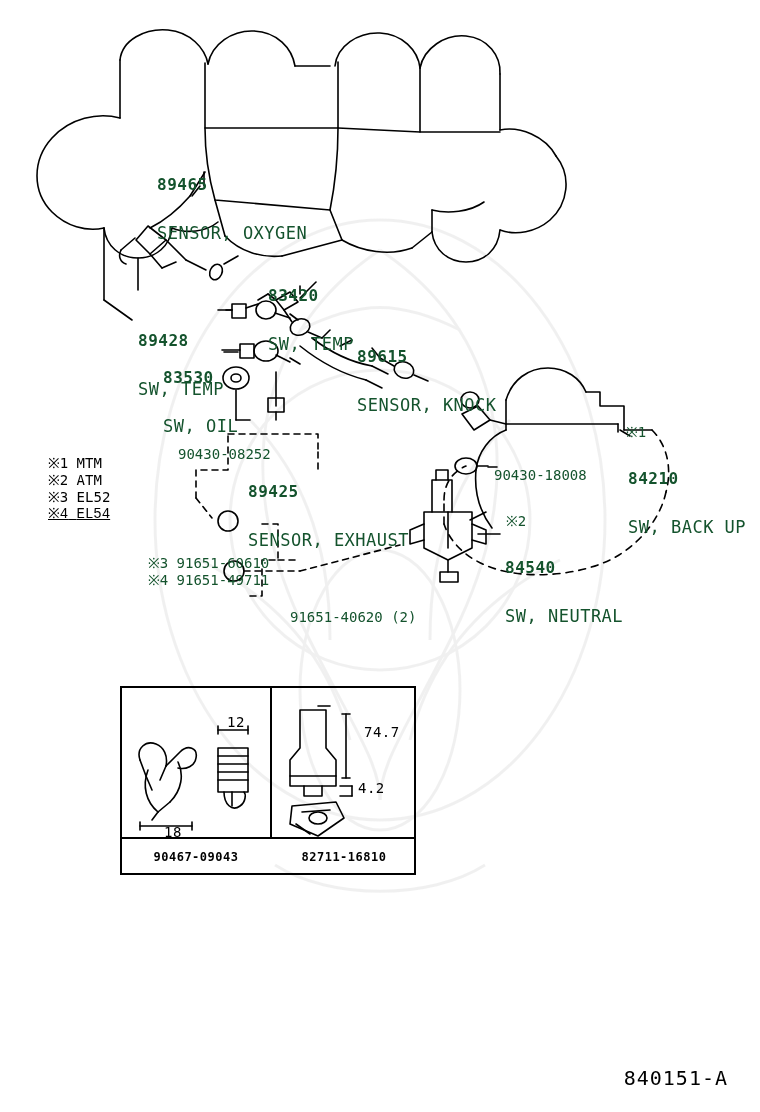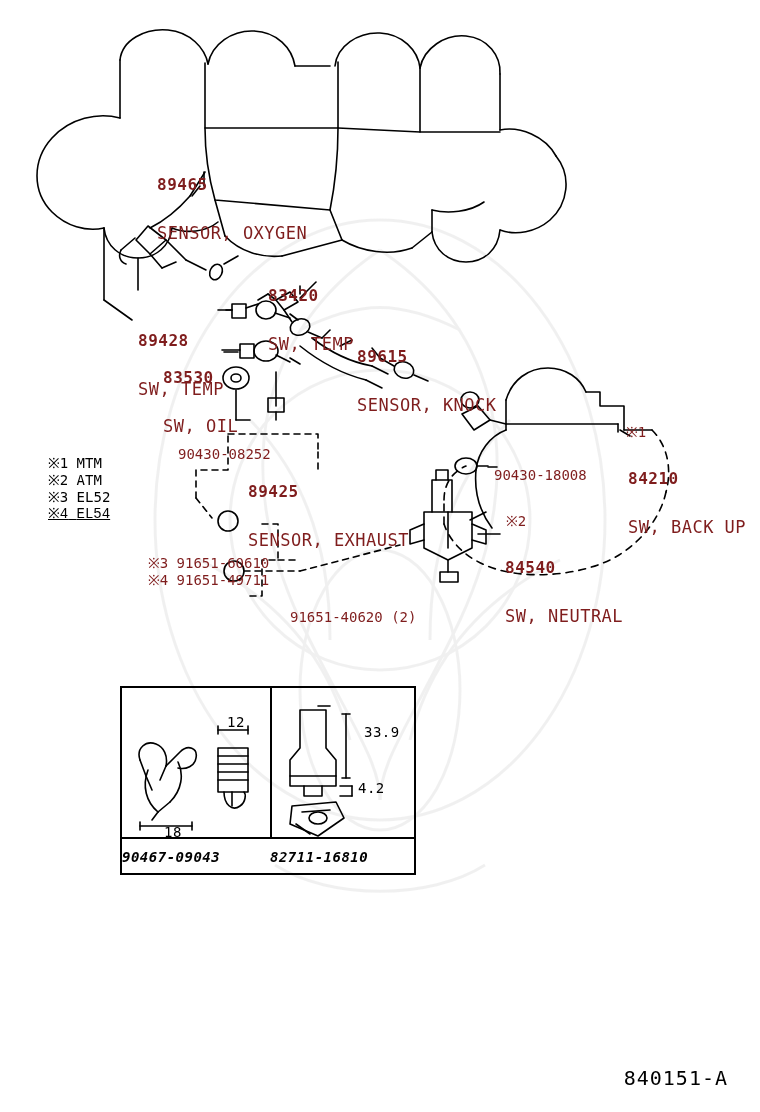--- a/index.html
+++ b/index.html
@@ -30,21 +30,21 @@
     left: 0; top: 0;
     width: 760px; height: 1112px;
   }
   .lbl {
     position: absolute;
     font-family: "DejaVu Sans Mono", monospace;
     font-size: 15px;
     line-height: 16px;
     letter-spacing: 0px;
     white-space: pre;
-    color: #7f1d1d;
+    color: #14532d;
   }
   .lbl .num {
     display: block;
     font-size: 16px;
     font-weight: bold;
     letter-spacing: 0.5px;
   }
   .lbl .desc {
     display: block;
     font-size: 17px;
@@ -88,26 +88,26 @@
     position: absolute;
     left: 0;
     top: 149px;
     width: 292px;
     height: 2px;
     background: #000;
   }
   .partbox .cap {
     position: absolute;
     top: 153px;
-    font-size: 14px;
+    font-size: 12px;
     font-weight: bold;
+    text-align: center;
     width: 148px;
     letter-spacing: 0.5px;
     line-height: 32px;
-    font-style: italic;
   }
   .partbox .cap.left { left: 0; }
   .partbox .cap.right { left: 148px; }
   .dimtext {
     position: absolute;
     font-size: 14px;
     letter-spacing: 0.5px;
   }
   #footer-code {
     position: absolute;
@@ -415,18 +415,18 @@
 
   <div class="partbox">
     <div class="vdiv"></div>
     <div class="hdiv"></div>
     <div class="cap left">90467-09043</div>
     <div class="cap right">82711-16810</div>
   </div>
 
   <div class="dimtext" style="left:227px; top:714px;">12</div>
   <div class="dimtext" style="left:164px; top:824px;">18</div>
-  <div class="dimtext" style="left:364px; top:724px;">33.9</div>
+  <div class="dimtext" style="left:364px; top:724px;">74.7</div>
   <div class="dimtext" style="left:358px; top:780px;">4.2</div>
 
   <div id="footer-code">840151-A</div>
 
 </div>
 
 </body></html>

